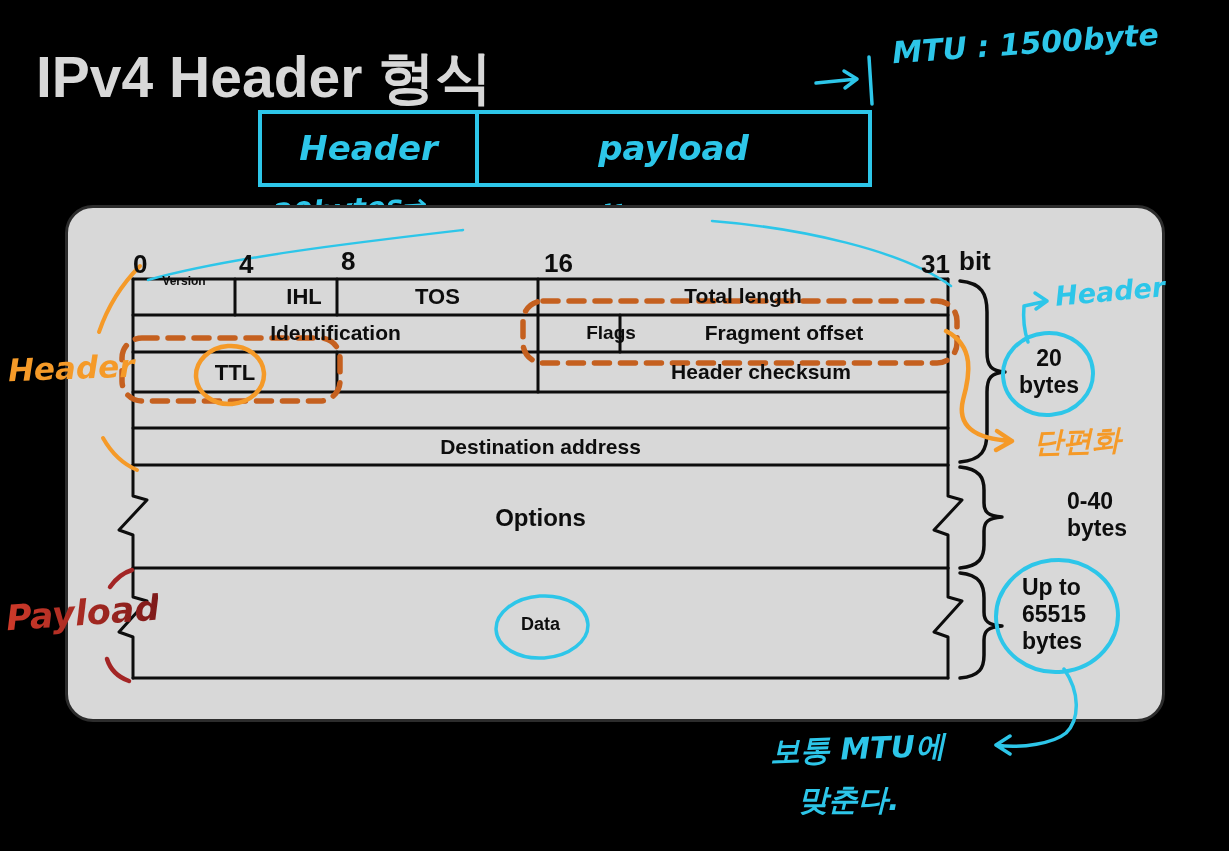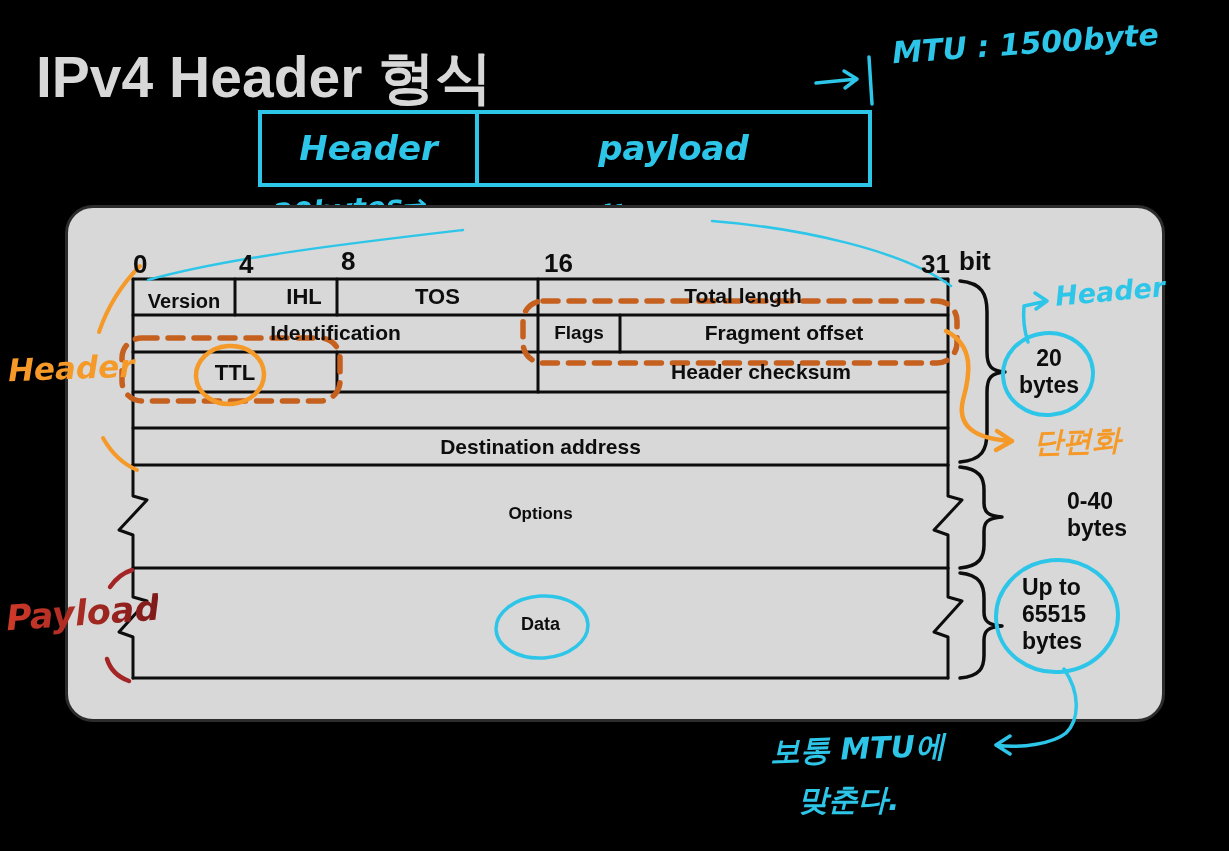--- a/index.html
+++ b/index.html
@@ -92,34 +92,34 @@
     <path class="rd" stroke-width="4.5" d="M107,659 Q112,675 129,681"></path>
   </svg>
 
   <div class="abs tick" style="left:133px;top:249px;">0</div>
   <div class="abs tick" style="left:239px;top:249px;">4</div>
   <div class="abs tick" style="left:341px;top:246px;">8</div>
   <div class="abs tick" style="left:544px;top:248px;">16</div>
   <div class="abs tick" style="left:921px;top:249px;">31</div>
   <div class="abs tick" style="left:959px;top:246px;">bit</div>
 
-  <div class="abs tbl-label" style="left:133px;top:290px;width:102px;font-size:20px;">Version</div>
+  <div class="abs tbl-label" style="left:133px;top:274px;width:102px;font-size:12px;">Version</div>
   <div class="abs tbl-label" style="left:235px;top:284px;width:102px;font-size:22px;margin-left:18px;">IHL</div>
   <div class="abs tbl-label" style="left:337px;top:284px;width:201px;font-size:22px;">TOS</div>
   <div class="abs tbl-label" style="left:538px;top:284px;width:410px;">Total length</div>
 
   <div class="abs tbl-label" style="left:133px;top:321px;width:405px;">Identification</div>
-  <div class="abs tbl-label" style="left:538px;top:322px;width:82px;font-size:19px;">Flags</div>
+  <div class="abs tbl-label" style="left:538px;top:322px;width:82px;font-size:19px;padding-left:32px;">Flags</div>
   <div class="abs tbl-label" style="left:620px;top:321px;width:328px;">Fragment offset</div>
 
   <div class="abs tbl-label" style="left:133px;top:360px;width:204px;font-size:22px;">TTL</div>
   <div class="abs tbl-label" style="left:538px;top:360px;width:410px;padding-left:18px;">Header checksum</div>
 
   <div class="abs tbl-label" style="left:133px;top:435px;width:815px;">Destination address</div>
-  <div class="abs tbl-label" style="left:133px;top:504px;width:815px;font-size:17px;">Options</div>
+  <div class="abs tbl-label" style="left:133px;top:504px;width:815px;font-size:24px;">Options</div>
   <div class="abs tbl-label" style="left:133px;top:614px;width:815px;font-size:18px;">Data</div>
 
   <div class="abs size-label" style="left:1005px;top:345px;width:88px;text-align:center;">
     <span>20</span>
     <span>bytes</span>
   </div>
   <div class="abs size-label" style="left:1019px;top:488px;margin-left:48px;">
     <span>0-40</span>
     <span>bytes</span>
   </div>

